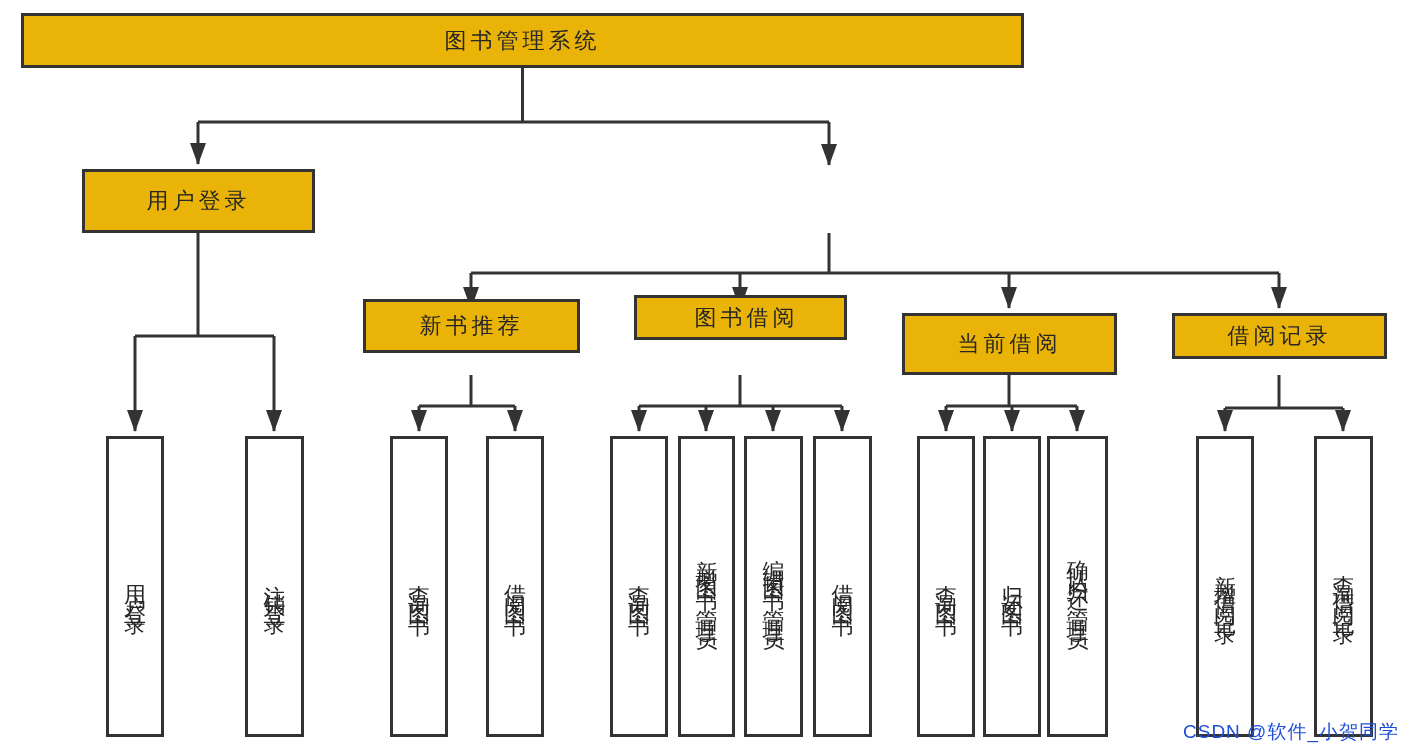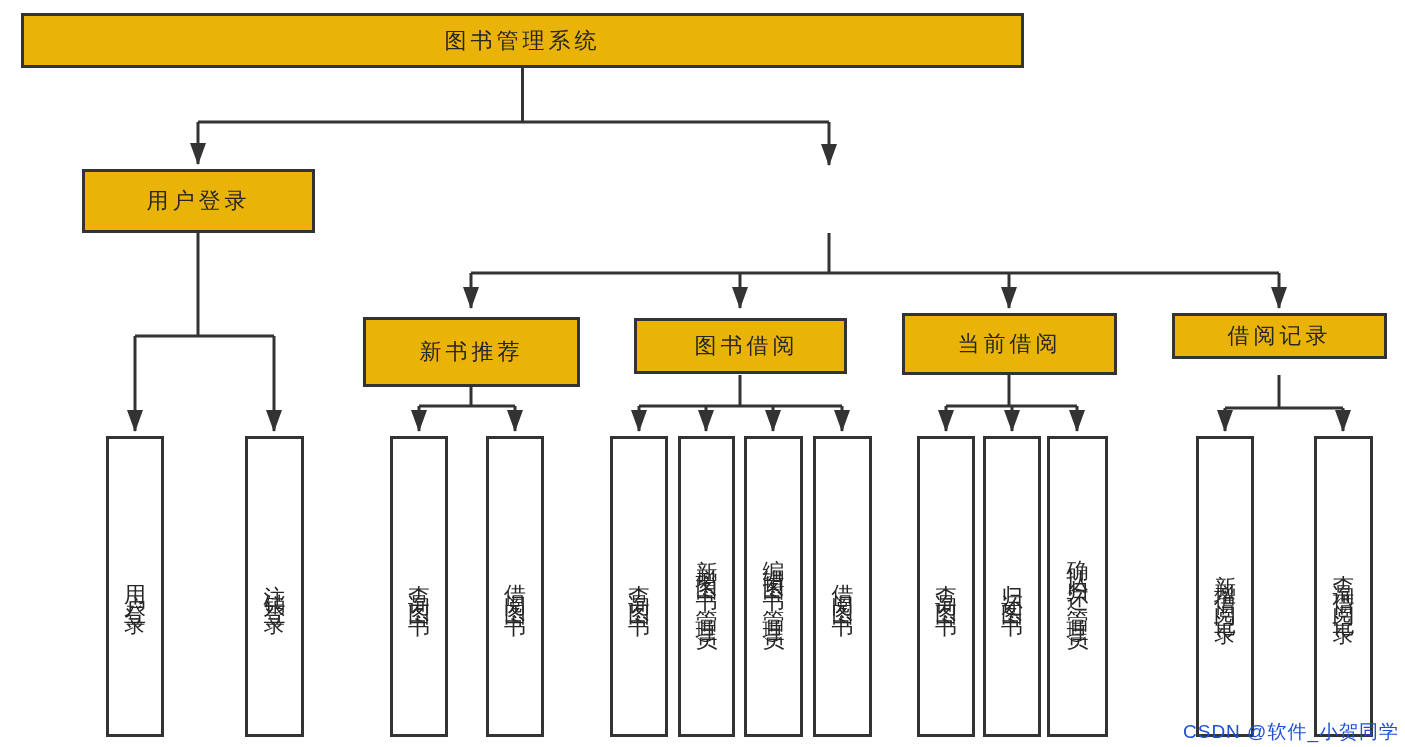--- a/index.html
+++ b/index.html
@@ -124,24 +124,24 @@
   </svg>
 
   <div class="hbox" style="left:21px; top:13px; width:1003px; height:55px;">
     <span>图书管理系统</span>
   </div>
 
   <div class="hbox" style="left:82px; top:169px; width:233px; height:64px;">
     <span>用户登录</span>
   </div>
 
-  <div class="hbox" style="left:363px; top:317px; width:217px; height:70px;">
+  <div class="hbox" style="left:363px; top:299px; width:217px; height:54px;">
     <span>新书推荐</span>
   </div>
-  <div class="hbox" style="left:634px; top:318px; width:213px; height:56px;padding-left:12px;">
+  <div class="hbox" style="left:634px; top:295px; width:213px; height:45px;padding-left:12px;">
     <span>图书借阅</span>
   </div>
   <div class="hbox" style="left:902px; top:313px; width:215px; height:62px;">
     <span>当前借阅</span>
   </div>
   <div class="hbox" style="left:1172px; top:313px; width:215px; height:46px;">
     <span>借阅记录</span>
   </div>
 
   <div class="vbox" style="left:106px; width:58px;">

